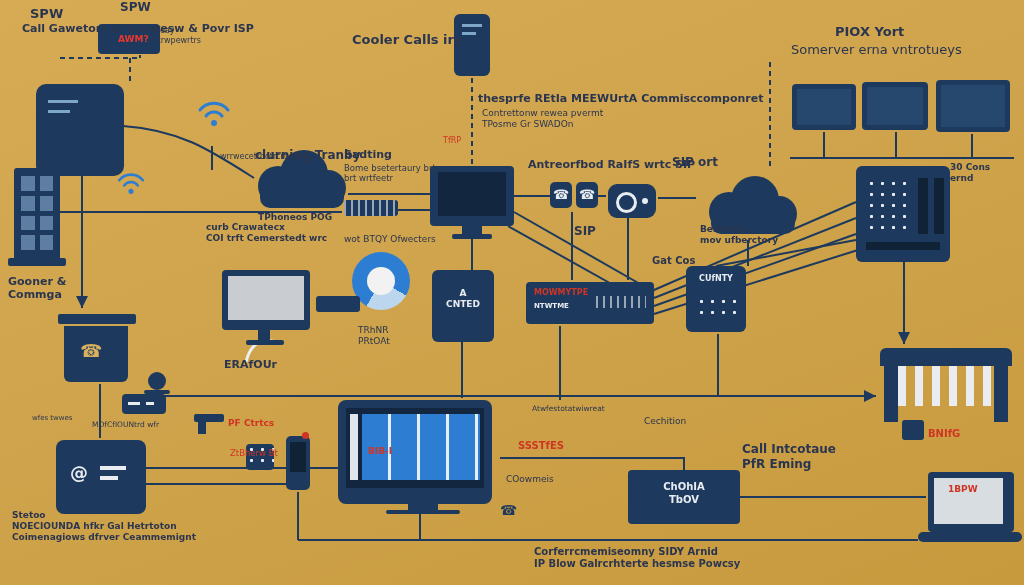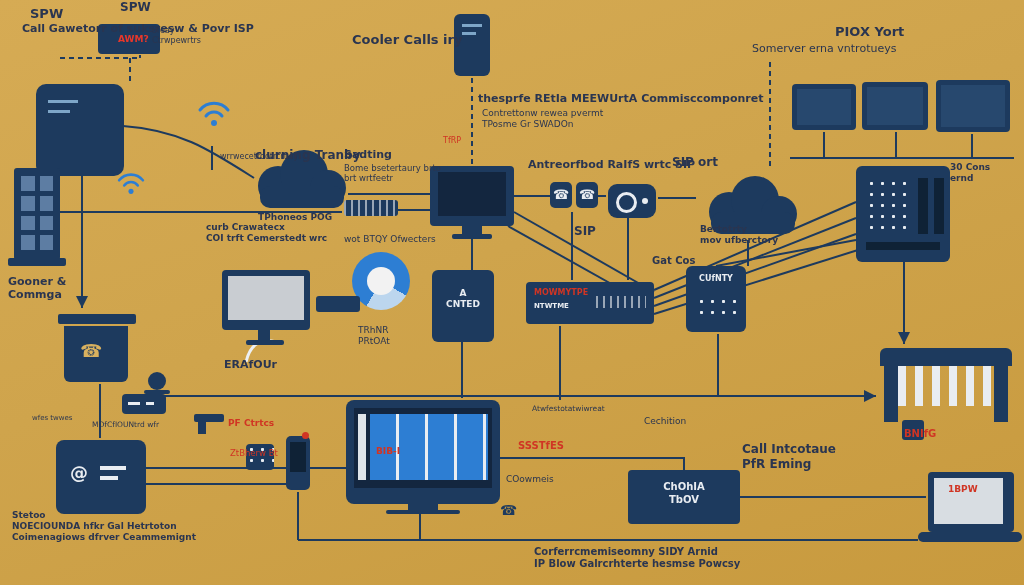--- a/index.html
+++ b/index.html
@@ -227,21 +227,21 @@
   <div class="dev" style="left:286px;top:436px;width:24px;height:54px;border-radius:5px;">
     <div class="abs" style="left:4px;top:6px;width:16px;height:30px;background:#0f2236;"></div>
     <div class="abs" style="left:16px;top:-4px;width:7px;height:7px;background:#d03524;border-radius:50%;"></div>
   </div>
 
   <div class="dev" style="left:454px;top:14px;width:36px;height:62px;border-radius:6px;">
     <div class="abs" style="left:8px;top:10px;width:20px;height:3px;background:#7ea6c8;"></div>
     <div class="abs" style="left:8px;top:18px;width:14px;height:3px;background:#7ea6c8;"></div>
   </div>
 
-  <div class="dev" style="left:346px;top:400px;width:154px;height:104px;border-radius:8px;">
+  <div class="dev" style="left:338px;top:400px;width:154px;height:104px;border-radius:8px;">
     <div class="abs" style="left:8px;top:8px;width:138px;height:80px;background:#13263f;"></div>
     <div class="abs" style="left:12px;top:14px;width:8px;height:66px;background:#dfe5ea;"></div>
     <div class="abs tvscr" style="left:24px;top:14px;width:118px;height:66px;">
       <span class="rlbl abs" style="left:6px;top:32px;font-size:9px;">BIB-I</span>
     </div>
   </div>
   <div class="dev" style="left:408px;top:504px;width:30px;height:6px;"></div>
   <div class="dev" style="left:386px;top:510px;width:74px;height:4px;border-radius:2px;"></div>
 
   <div class="abs" style="left:880px;top:348px;width:132px;height:74px;">
@@ -268,21 +268,21 @@
 
   <div id="label-layer" class="abs" style="left:0;top:0;width:1024px;height:585px;">
       <div class="lbl" style="left: 30px; top: 6px; font-size: 13px; font-weight: 700;">SPW</div>
       <div class="lbl" style="left: 22px; top: 22px; font-size: 11px; font-weight: 700;">Call Gawetorr of suksresw &amp; Povr ISP</div>
       <div class="lbl" style="left: 120px; top: 0px; font-size: 12px; font-weight: 700;">SPW</div>
       <div class="lbl" style="left: 106px; top: 34px; font-size: 9px; font-weight: 700; color: rgb(232, 55, 42); margin-left: 12px;">AWM?</div>
       <div class="lbl" style="left: 152px; top: 26px; font-size: 8px;">Sfeay
 Ctrwpewrtrs</div>
       <div class="lbl" style="left: 352px; top: 32px; font-size: 13px; font-weight: 700;">Cooler Calls iry</div>
       <div class="lbl" style="left: 835px; top: 24px; font-size: 13px; font-weight: 700;">PIOX Yort</div>
-      <div class="lbl" style="left: 752px; top: 42px; font-size: 11px; text-align: center;">Somerver erna vntrotueys</div>
+      <div class="lbl" style="left: 791px; top: 42px; font-size: 13px; text-align: center;">Somerver erna vntrotueys</div>
       <div class="lbl" style="left: 482px; top: 108px; font-size: 9px;">Contrettonw rewea pvermt
 TPosme Gr SWADOn</div>
       <div class="lbl" style="left: 478px; top: 92px; font-size: 11px; font-weight: 700;">thesprfe REtIa MEEWUrtA Commisccomponret</div>
       <div class="lbl" style="left: 220px; top: 112px; font-size: 8px; margin-top: 40px;">wrrwecetrootrcrtwy</div>
       <div class="lbl" style="left: 255px; top: 148px; font-size: 12px; font-weight: 700;">clurning Tranby</div>
       <div class="lbl" style="left: 344px; top: 148px; font-size: 11px; font-weight: 700;">Sadting</div>
       <div class="lbl" style="left: 344px; top: 163px; font-size: 8.5px;">Bome bsetertaury brto
 brt wrtfeetr</div>
       <div class="lbl" style="left: 528px; top: 158px; font-size: 11px; font-weight: 700;">Antreorfbod RaIfS wrtc SIP</div>
       <div class="lbl" style="left: 672px; top: 155px; font-size: 12px; font-weight: 700;">SIP ort</div>
@@ -305,20 +305,20 @@
       <div class="lbl" style="left: 32px; top: 414px; font-size: 7px;">wfes twwes</div>
       <div class="lbl" style="left: 92px; top: 420px; font-size: 7.5px;">MOfCfIOUNtrd wfr</div>
       <div class="lbl" style="left: 228px; top: 418px; font-size: 9px; font-weight: 700; color: rgb(208, 53, 36);">PF Ctrtcs</div>
       <div class="lbl" style="left: 230px; top: 448px; font-size: 8.5px; color: rgb(208, 53, 36);">ZtBherw Bt</div>
       <div class="lbl" style="left: 532px; top: 404px; font-size: 7.5px;">Atwfestotatwiwreat</div>
       <div class="lbl" style="left: 644px; top: 416px; font-size: 9px;">Cechition</div>
       <div class="lbl" style="left: 518px; top: 440px; font-size: 10px; font-weight: 700; color: rgb(208, 53, 36);">SSSTfES</div>
       <div class="lbl" style="left: 506px; top: 474px; font-size: 9px;">COowmeis</div>
       <div class="lbl" style="left: 742px; top: 442px; font-size: 12px; font-weight: 700;">Call Intcotaue
 PfR Eming</div>
-      <div class="lbl" style="left: 904px; top: 428px; font-size: 10px; font-weight: 700; color: rgb(208, 53, 36);">BNIfG</div>
+      <div class="lbl" style="left: 928px; top: 428px; font-size: 10px; font-weight: 700; color: rgb(208, 53, 36);">BNIfG</div>
       <div class="lbl" style="left: 12px; top: 510px; font-size: 9px; font-weight: 700;">Stetoo
 NOECIOUNDA hfkr  Gal Hetrtoton
 Coimenagiows dfrver Ceammemignt</div>
       <div class="lbl" style="left: 534px; top: 546px; font-size: 10px; font-weight: 700;">Corferrcmemiseomny SIDY Arnid
 IP Blow Galrcrhterte hesmse Powcsy</div>
     </div>
 </div>
 
 </body></html>

